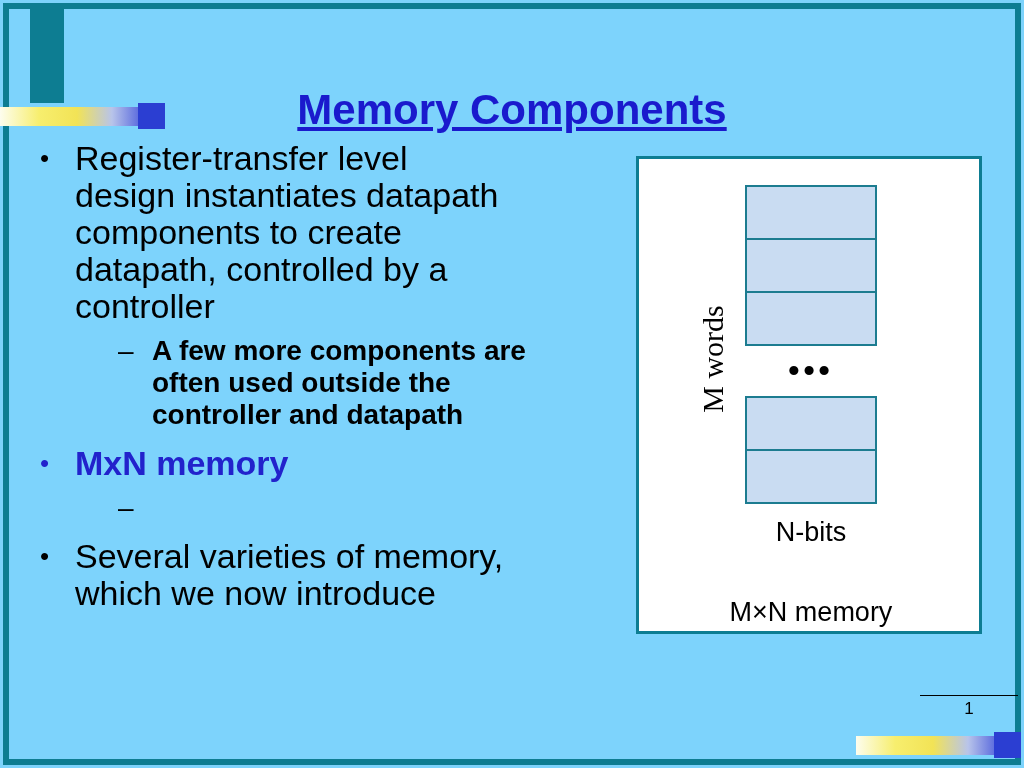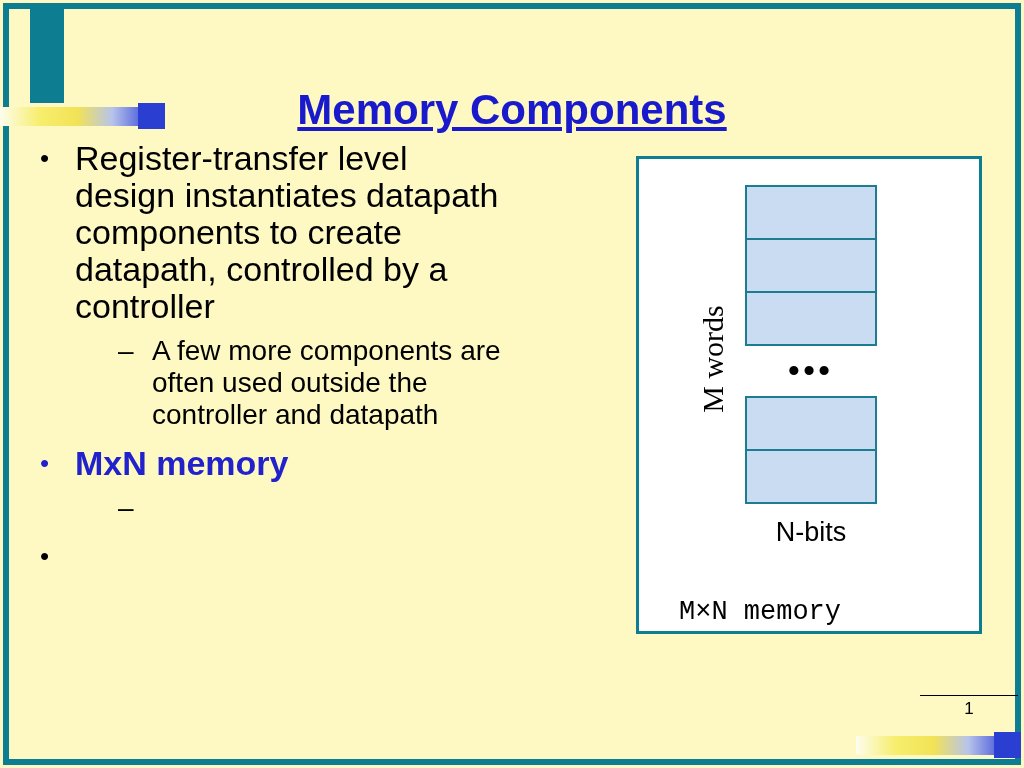--- a/index.html
+++ b/index.html
@@ -1,17 +1,17 @@
 <!DOCTYPE html>
 <html><head>
 <meta charset="utf-8">
 <style>
   html,body{margin:0;padding:0;background:#ffffff;}
   .slide{
-    position:relative;width:1024px;height:768px;background:#fef9c3;
+    position:relative;width:1024px;height:768px;background:#7dd3fc;
     font-family:"Liberation Sans","DejaVu Sans",sans-serif;color:#000;
     overflow:hidden;
   }
   .frame{position:absolute;inset:3px;border:6px solid #0d7d92;pointer-events:none;}
 
   
   .deco-teal-bar-tl{position:absolute;left:30px;top:4px;width:34px;height:99px;background:#0d7d92;}
   .grad{background:linear-gradient(90deg,#fdfdee 0%,#f7ee6e 28%,#f2e356 55%,#b8c4ea 80%,#5a6ade 100%);}
   .deco-grad-tl{position:absolute;left:0px;top:107px;width:140px;height:19px;}
   .deco-blue-tl{position:absolute;left:138px;top:103px;width:27px;height:26px;background:#2b3ed2;}
@@ -26,21 +26,21 @@
   }
 
   
   .content{position:absolute;left:40px;top:140px;width:520px;}
   .row{display:flex;}
   .b1{font-size:34px;line-height:37px;margin-bottom:10px;}
   .b1 .marker{flex:none;width:35px;font-size:26px;line-height:37px;}
   .b1 .text{width:438px;}
   .b2{font-size:28px;line-height:32px;margin:0 0 14px 78px;}
   .b2 .marker{flex:none;width:34px;}
-  .b2 .text{width:380px;}
+  .b2 .text{width:380px;font-weight:bold;}
   .blue{color:#2222cc;}
   .blue .text{font-weight:bold;}
 
   
   .diagram{
     position:absolute;left:636px;top:156px;width:346px;height:478px;
     border:3px solid #0d7d92;box-sizing:border-box;background:#ffffff;
   }
   .m-words{
     position:absolute;left:74px;top:200px;
@@ -54,22 +54,22 @@
   .cell{
     box-sizing:border-box;height:55px;background:#c9dcf2;border:2px solid #1c7c90;
   }
   .cell + .cell{margin-top:-2px;}
   .dots{
     position:absolute;left:106px;width:132px;top:190px;text-align:center;
     font-size:32px;line-height:42px;font-weight:bold;letter-spacing:4px;color:#000;
   }
   .nbits{position:absolute;left:40px;width:264px;top:356px;text-align:center;
     font-size:27px;line-height:34px;}
-  .caption{position:absolute;left:40px;width:264px;top:438px;text-align:left;
-    font-size:27px;font-family:Liberation Mono, monospace;}
+  .caption{position:absolute;left:40px;width:264px;top:438px;text-align:center;
+    font-size:27px;}
 
   
   .pagebox{
     position:absolute;left:920px;top:695px;width:98px;
     border-top:1px solid #000;text-align:center;
     font-size:17px;padding-top:3px;
   }
 </style>
 </head>
 <body>
@@ -100,20 +100,21 @@
       <span class="marker">•</span>
       <span class="text">MxN memory</span>
     </div>
 
     <div class="row b2">
       <span class="marker">–</span>
     </div>
 
     <div class="row b1">
       <span class="marker">•</span>
+      <span class="text">Several varieties of memory, which we now introduce</span>
     </div>
 
   </div>
 
   <div class="diagram">
 
     <div class="m-words">M words</div>
 
     <div class="stack stack1">
       <div class="cell"></div>

